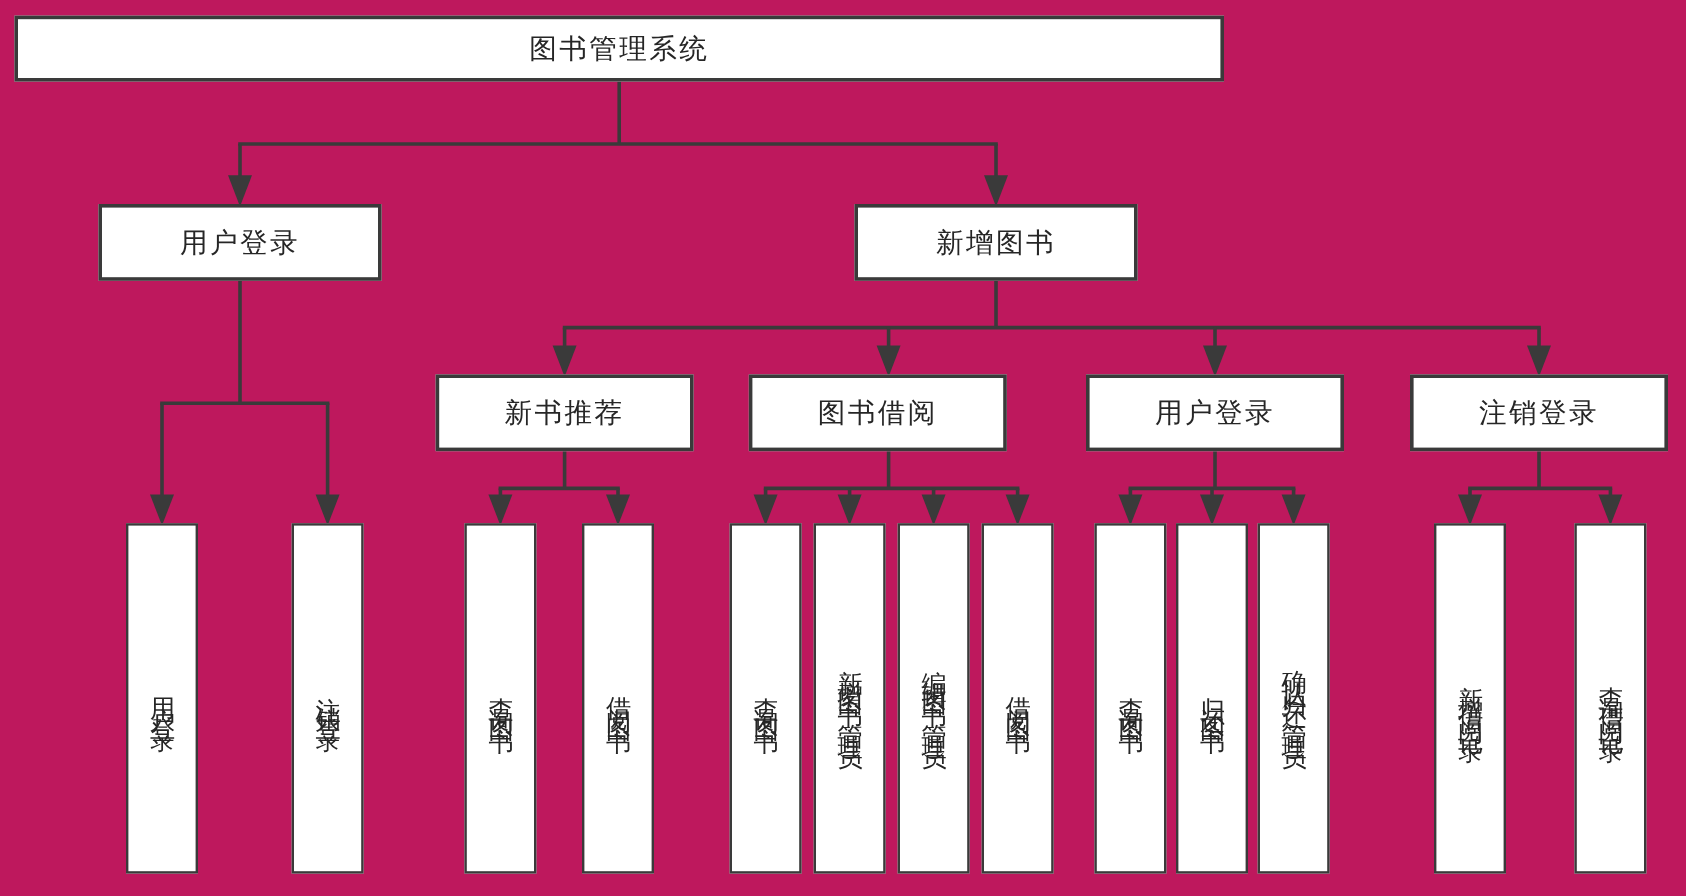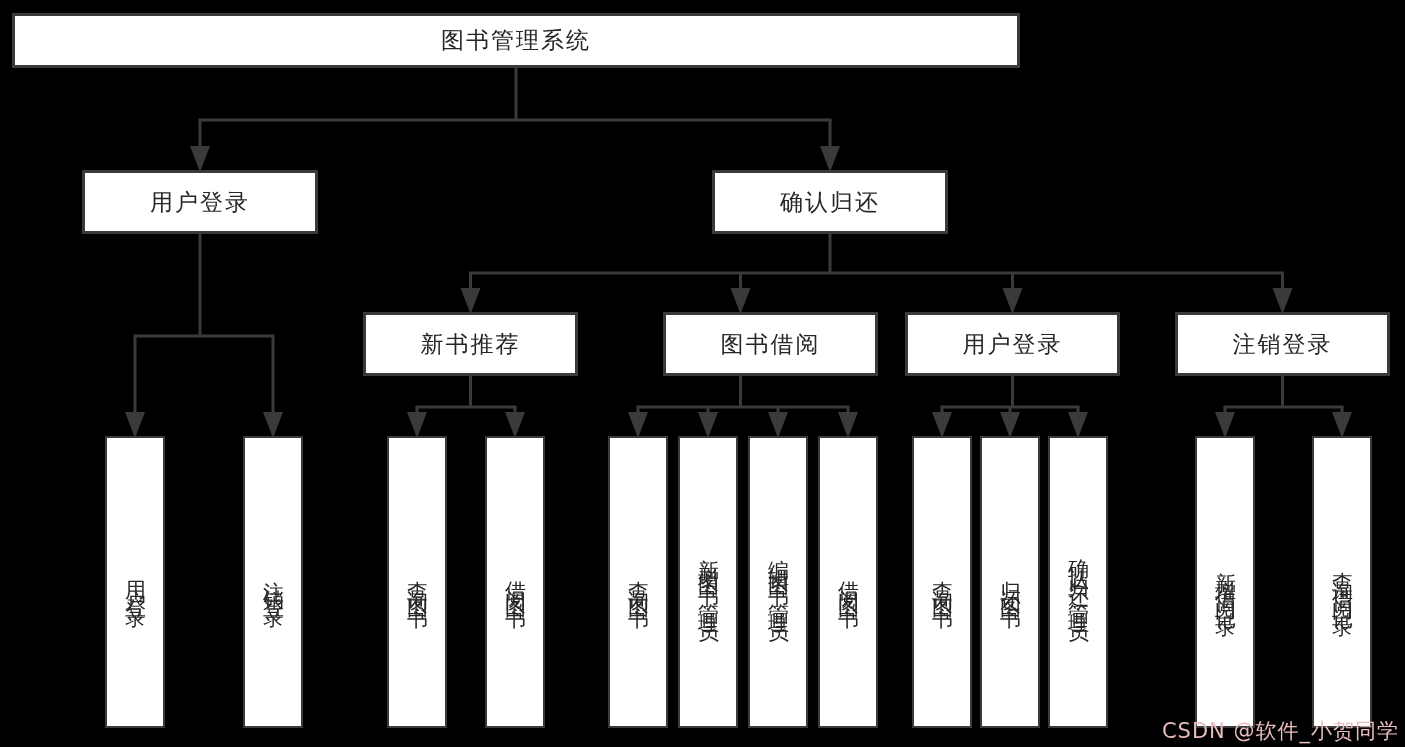--- a/index.html
+++ b/index.html
@@ -54,21 +54,21 @@
     bottom: 2px;
     font-size: 21px;
     letter-spacing: 1px;
     z-index: 5;
     white-space: nowrap;
   }
 </style>
 </head>
 <body>
 
-<div class="stage" style="background: #000000;">
+<div class="stage" style="background: #be185d;">
   <svg id="connectors" viewBox="0 0 1405 747" xmlns="http://www.w3.org/2000/svg">
       <line x1="516" y1="68" x2="516" y2="120" stroke="#3a3a3a" stroke-width="3"></line>
       <line x1="198.5" y1="120" x2="831.5" y2="120" stroke="#3a3a3a" stroke-width="3"></line>
       <line x1="200" y1="120" x2="200" y2="150" stroke="#3a3a3a" stroke-width="3"></line>
       <polygon points="190,146 210,146 200,172" fill="#3a3a3a"></polygon>
       <line x1="830" y1="120" x2="830" y2="150" stroke="#3a3a3a" stroke-width="3"></line>
       <polygon points="820,146 840,146 830,172" fill="#3a3a3a"></polygon>
       <line x1="200" y1="234" x2="200" y2="336" stroke="#3a3a3a" stroke-width="3"></line>
       <line x1="133.5" y1="336" x2="274.5" y2="336" stroke="#3a3a3a" stroke-width="3"></line>
       <line x1="135" y1="336" x2="135" y2="416" stroke="#3a3a3a" stroke-width="3"></line>
@@ -112,33 +112,32 @@
       <line x1="1282.5" y1="376" x2="1282.5" y2="407" stroke="#3a3a3a" stroke-width="3"></line>
       <line x1="1223.5" y1="407" x2="1343.5" y2="407" stroke="#3a3a3a" stroke-width="3"></line>
       <line x1="1225" y1="407" x2="1225" y2="416" stroke="#3a3a3a" stroke-width="3"></line>
       <polygon points="1215,412 1235,412 1225,438" fill="#3a3a3a"></polygon>
       <line x1="1342" y1="407" x2="1342" y2="416" stroke="#3a3a3a" stroke-width="3"></line>
       <polygon points="1332,412 1352,412 1342,438" fill="#3a3a3a"></polygon>
     </svg>
   <div id="nodes">
       <div class="node horizontal" style="left: 12px; top: 13px; width: 1008px; height: 55px; border-color: rgb(58, 58, 58); color: rgb(38, 38, 38);">图书管理系统</div>
       <div class="node horizontal" style="left: 82px; top: 170px; width: 236px; height: 64px; border-color: rgb(58, 58, 58); color: rgb(38, 38, 38);">用户登录</div>
-      <div class="node horizontal" style="left: 712px; top: 170px; width: 236px; height: 64px; border-color: rgb(58, 58, 58); color: rgb(38, 38, 38);">确认归还</div>
+      <div class="node horizontal" style="left: 712px; top: 170px; width: 236px; height: 64px; border-color: rgb(58, 58, 58); color: rgb(38, 38, 38);">新增图书</div>
       <div class="node horizontal" style="left: 363px; top: 312px; width: 215px; height: 64px; border-color: rgb(58, 58, 58); color: rgb(38, 38, 38);">新书推荐</div>
-      <div class="node horizontal" style="left: 663px; top: 312px; width: 215px; height: 64px; border-color: rgb(58, 58, 58); color: rgb(38, 38, 38);">图书借阅</div>
+      <div class="node horizontal" style="left: 624px; top: 312px; width: 215px; height: 64px; border-color: rgb(58, 58, 58); color: rgb(38, 38, 38);">图书借阅</div>
       <div class="node horizontal" style="left: 905px; top: 312px; width: 215px; height: 64px; border-color: rgb(58, 58, 58); color: rgb(38, 38, 38);">用户登录</div>
       <div class="node horizontal" style="left: 1175px; top: 312px; width: 215px; height: 64px; border-color: rgb(58, 58, 58); color: rgb(38, 38, 38);">注销登录</div>
       <div class="node vertical" style="left: 105px; top: 436px; width: 60px; height: 292px; border-color: rgb(58, 58, 58); color: rgb(38, 38, 38);">用户登录</div>
       <div class="node vertical" style="left: 243px; top: 436px; width: 60px; height: 292px; border-color: rgb(58, 58, 58); color: rgb(38, 38, 38);">注销登录</div>
       <div class="node vertical" style="left: 387px; top: 436px; width: 60px; height: 292px; border-color: rgb(58, 58, 58); color: rgb(38, 38, 38);">查询图书</div>
       <div class="node vertical" style="left: 485px; top: 436px; width: 60px; height: 292px; border-color: rgb(58, 58, 58); color: rgb(38, 38, 38);">借阅图书</div>
       <div class="node vertical" style="left: 608px; top: 436px; width: 60px; height: 292px; border-color: rgb(58, 58, 58); color: rgb(38, 38, 38);">查询图书</div>
       <div class="node vertical" style="left: 678px; top: 436px; width: 60px; height: 292px; border-color: rgb(58, 58, 58); color: rgb(38, 38, 38);">新增图书（管理员）</div>
       <div class="node vertical" style="left: 748px; top: 436px; width: 60px; height: 292px; border-color: rgb(58, 58, 58); color: rgb(38, 38, 38);">编辑图书（管理员）</div>
       <div class="node vertical" style="left: 818px; top: 436px; width: 60px; height: 292px; border-color: rgb(58, 58, 58); color: rgb(38, 38, 38);">借阅图书</div>
       <div class="node vertical" style="left: 912px; top: 436px; width: 60px; height: 292px; border-color: rgb(58, 58, 58); color: rgb(38, 38, 38);">查询图书</div>
       <div class="node vertical" style="left: 980px; top: 436px; width: 60px; height: 292px; border-color: rgb(58, 58, 58); color: rgb(38, 38, 38);">归还图书</div>
       <div class="node vertical" style="left: 1048px; top: 436px; width: 60px; height: 292px; border-color: rgb(58, 58, 58); color: rgb(38, 38, 38);">确认归还（管理员）</div>
       <div class="node vertical" style="left: 1195px; top: 436px; width: 60px; height: 292px; border-color: rgb(58, 58, 58); color: rgb(38, 38, 38);">新增借阅记录</div>
       <div class="node vertical" style="left: 1312px; top: 436px; width: 60px; height: 292px; border-color: rgb(58, 58, 58); color: rgb(38, 38, 38);">查询借阅记录</div>
     </div>
-  <div class="watermark" style="color: rgb(233, 188, 188);">CSDN @软件_小贺同学</div>
 </div>
 
 </body></html>

